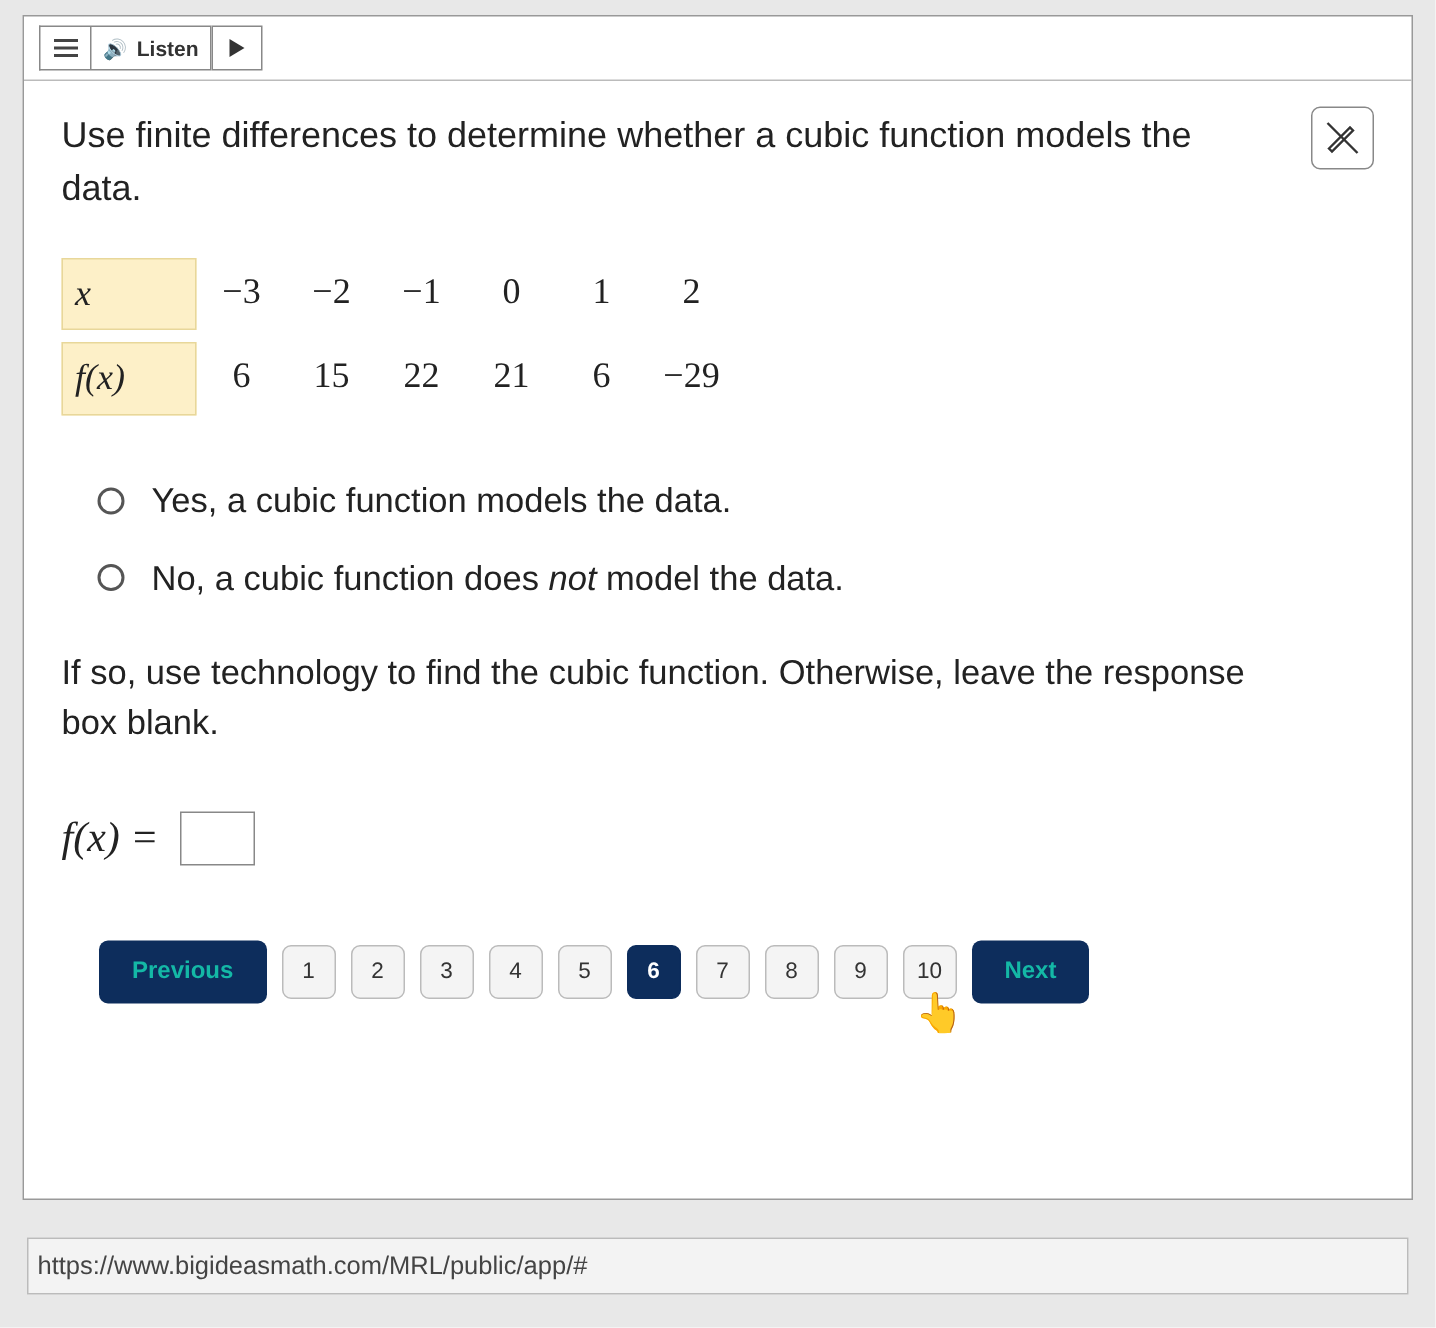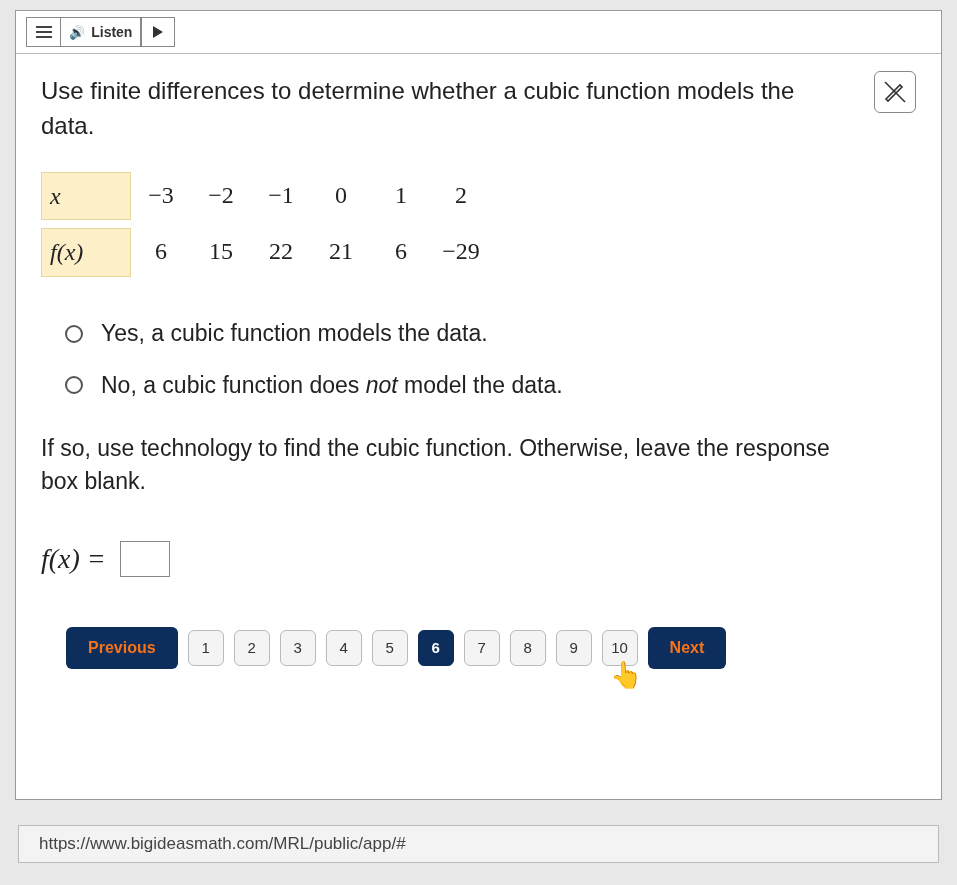--- a/index.html
+++ b/index.html
@@ -129,21 +129,21 @@
     background: #fff;
   }
   .nav-row {
     display: flex;
     align-items: center;
     gap: 10px;
     padding: 0 25px;
   }
   .nav-btn {
     background: #0d2d5c;
-    color: #f97316;
+    color: #14b8a6;
     font-weight: bold;
     font-size: 16px;
     border: none;
     border-radius: 6px;
     padding: 12px 22px;
   }
   .page-btn {
     width: 36px;
     height: 36px;
     border: 1px solid #bbb;
@@ -185,21 +185,21 @@
     margin-left: 10px;
   }
   .support-text { line-height: 1.2; }
   .url-bar {
     position: absolute;
     bottom: 22px;
     left: 18px;
     right: 18px;
     background: #f3f3f3;
     border: 1px solid #bbb;
-    padding: 8px 20px;
+    padding: 8px 6px;
     font-size: 17px;
     color: #444;
   }
   .cursor {
     position: absolute;
     top: 660px;
     left: 610px;
     font-size: 26px;
     pointer-events: none;
   }

